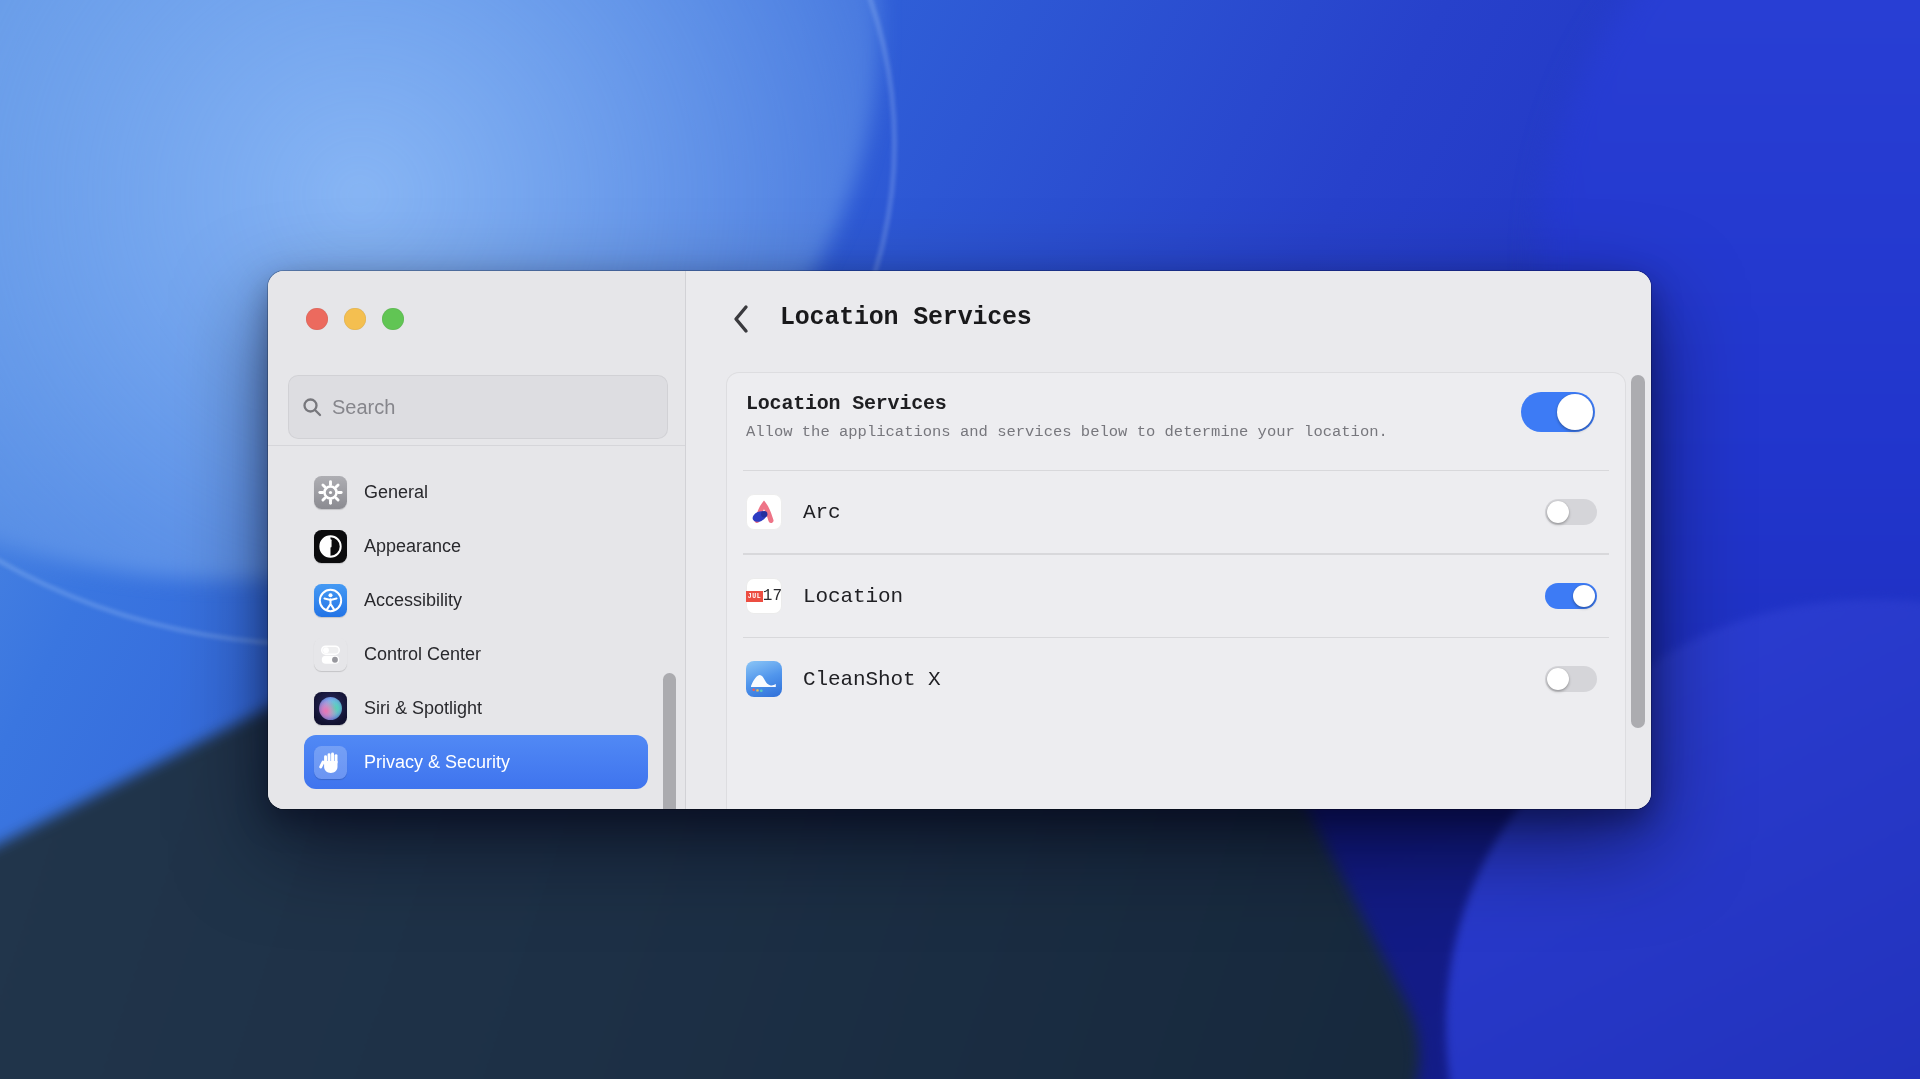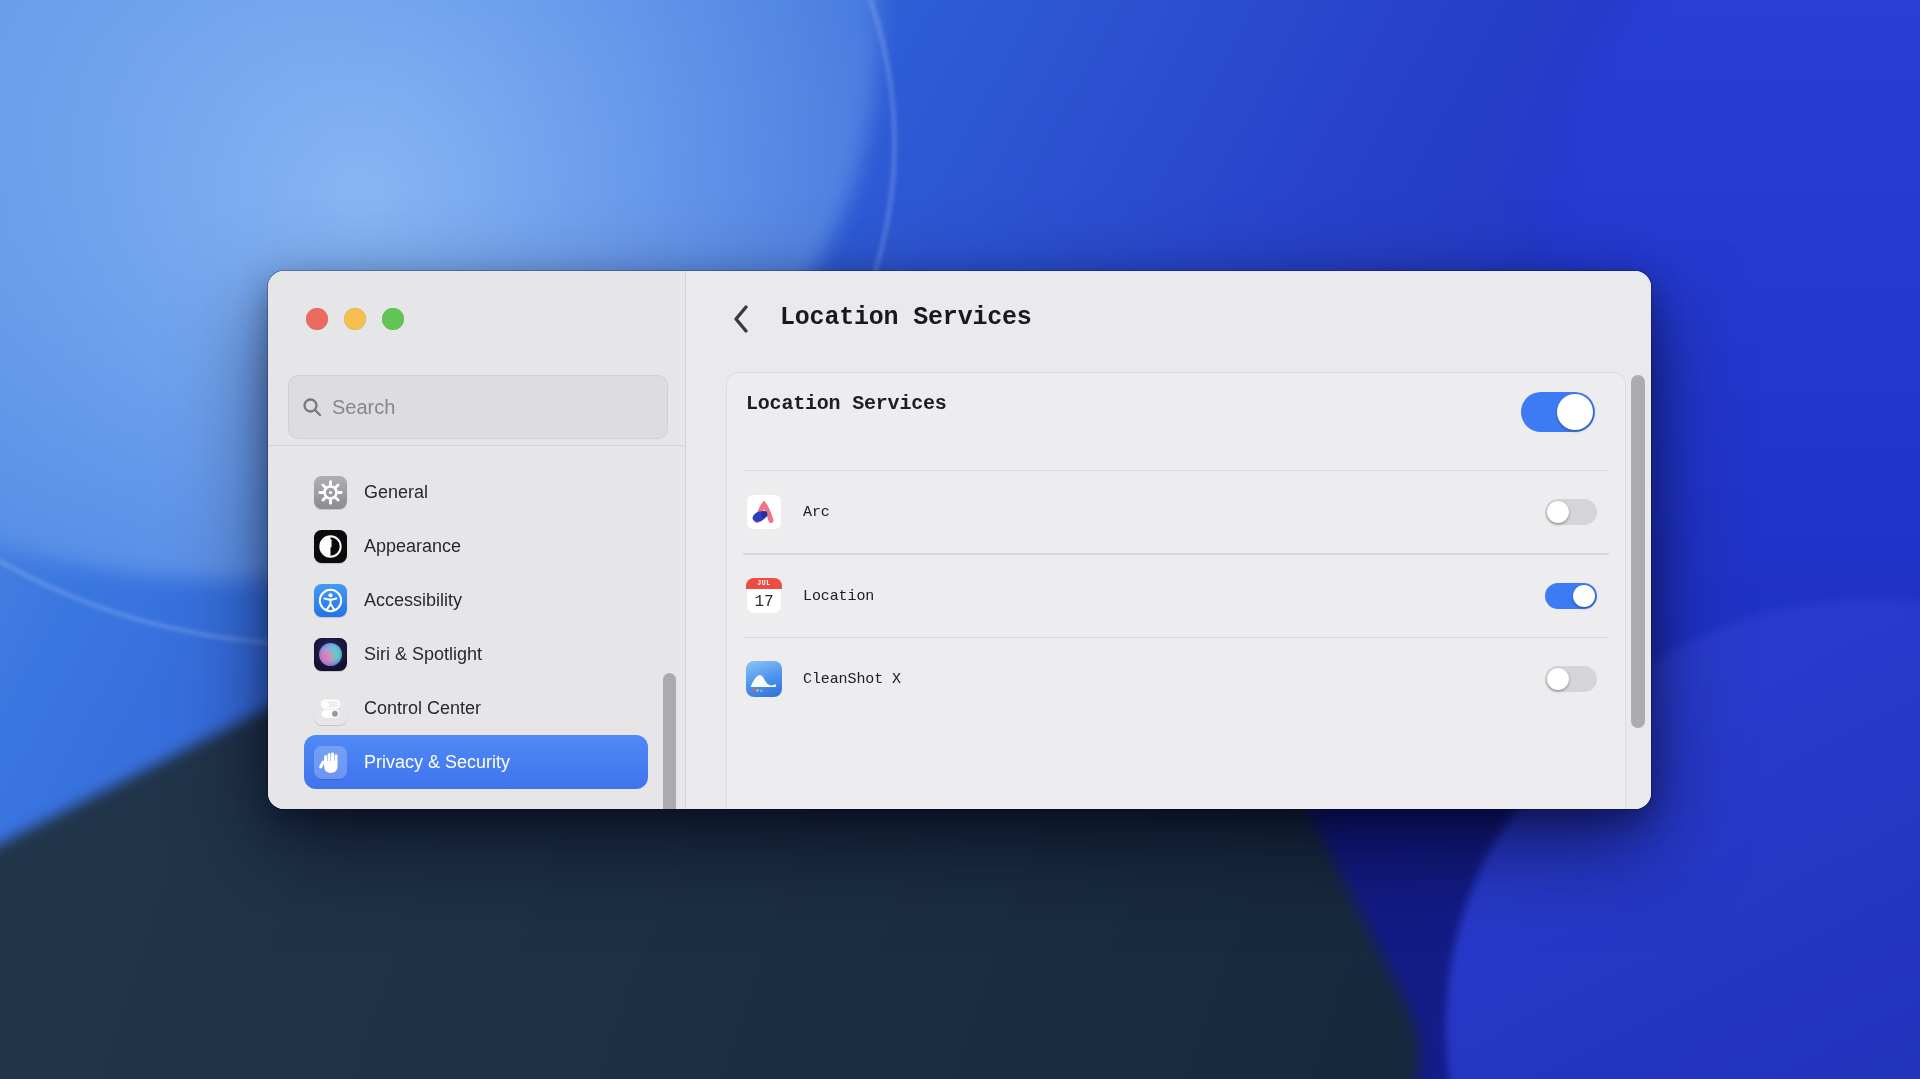--- a/index.html
+++ b/index.html
@@ -84,22 +84,22 @@
     letter-spacing:-0.2px;color:#19191b;}
 
   .card{position:absolute;left:41px;top:102px;width:898px;height:436px;background:#ededf0;
     border-radius:12px 12px 0 0;box-shadow:0 0 0 1px rgba(0,0,0,0.055);overflow:hidden;}
   .master-row{position:relative;height:97px;}
   .m-title{position:absolute;left:19px;top:19px;font-size:20px;font-weight:600;color:#1e1e21;letter-spacing:-0.2px;}
   .m-desc{position:absolute;left:19px;top:50px;font-size:15.5px;color:#77777d;}
   .divider{height:1px;margin:0 16px;background:rgba(0,0,0,0.085);}
   .app-row{position:relative;height:82px;display:flex;align-items:center;}
   .app-tile{position:relative;margin-left:19px;width:36px;height:36px;border-radius:8px;flex:0 0 auto;
-    overflow:hidden;display:flex;flex-direction:column;align-items:center;}
-  .app-name{margin-left:21px;font-size:15px;color:#202024;letter-spacing:-0.1px;}
+    overflow:hidden;display:flex;align-items:center;}
+  .app-name{margin-left:21px;font-size:21px;color:#202024;letter-spacing:-0.1px;}
 
   .tile-arc{background:#ffffff;box-shadow:inset 0 0 0 1px rgba(0,0,0,0.07);}
   .tile-brave{background:#ffffff;box-shadow:inset 0 0 0 1px rgba(0,0,0,0.07);}
   .tile-cal{background:#ffffff;box-shadow:inset 0 0 0 1px rgba(0,0,0,0.08);}
   .cal-top{width:100%;height:11px;background:#ec4d41;display:flex;align-items:center;justify-content:center;}
   .cal-month{font-size:6.5px;font-weight:700;color:#fff;letter-spacing:0.6px;}
   .cal-day{flex:1;width:100%;display:flex;align-items:center;justify-content:center;
     font-size:16px;color:#2c2c30;}
   .tile-cleanshot{background:linear-gradient(160deg,#8cc6f6 0%,#5095ec 50%,#2f6fd8 100%);}
 
@@ -192,36 +192,36 @@
               <circle cx="17" cy="17" r="11" fill="none" stroke="#fff" stroke-width="2"></circle>
               <circle cx="17" cy="11.6" r="2.1" fill="#fff"></circle>
               <path d="M10.8 15 L17 16.4 L23.2 15" fill="none" stroke="#fff" stroke-width="2.1" stroke-linecap="round"></path>
               <path d="M17 15.8 L17 20.6 M17 20.6 L13.2 26.4 M17 20.6 L20.8 26.4" fill="none" stroke="#fff" stroke-width="2.1" stroke-linecap="round"></path>
             </svg>
           </span>
           <span class="sb-label">Accessibility</span>
         </div>
 
         <div class="sb-item">
-          <span class="tile tile-siri">
-            <span class="siri-orb"></span>
-          </span>
-          <span class="sb-label">Siri &amp; Spotlight</span>
-        </div>
-
-        <div class="sb-item">
           <span class="tile tile-controlcenter">
             <svg width="33" height="33" viewBox="0 0 34 34">
               <rect x="8" y="8.5" width="18" height="8.2" rx="4.1" fill="rgba(255,255,255,0.35)" stroke="#fff" stroke-width="1.6"></rect>
               <circle cx="12.4" cy="12.6" r="3" fill="#fff"></circle>
               <rect x="8" y="18.3" width="18" height="8.2" rx="4.1" fill="#fff"></rect>
               <circle cx="21.6" cy="22.4" r="3" fill="#97979d"></circle>
             </svg>
           </span>
           <span class="sb-label">Control Center</span>
+        </div>
+
+        <div class="sb-item">
+          <span class="tile tile-siri">
+            <span class="siri-orb"></span>
+          </span>
+          <span class="sb-label">Siri &amp; Spotlight</span>
         </div>
 
         <div class="sb-item on">
           <span class="tile tile-privacy">
             <svg width="33" height="33" viewBox="0 0 34 34">
               <g fill="#fff">
                 <rect x="10.4" y="9.6" width="3" height="10" rx="1.5"></rect>
                 <rect x="14" y="7.4" width="3" height="11" rx="1.5"></rect>
                 <rect x="17.6" y="6.8" width="3" height="11.5" rx="1.5"></rect>
                 <rect x="21.2" y="8.4" width="3" height="10" rx="1.5"></rect>
@@ -248,20 +248,21 @@
             <path d="M15 4 L5 16 L15 28" fill="none" stroke="#3a3a3e" stroke-width="3.4" stroke-linecap="round" stroke-linejoin="round"></path>
           </svg>
         </button>
         <h1 class="page-title">Location Services</h1>
       </div>
 
       <section class="card">
 
         <div class="master-row">
           <div class="m-title">Location Services</div>
+          <div class="m-desc">Allow the applications and services below to determine your location.</div>
           <div class="toggle big on">
             <div class="knob"></div>
           </div>
         </div>
 
         <div class="divider"></div>
 
         <div class="app-row">
           <span class="app-tile tile-arc">
             <svg width="36" height="36" viewBox="0 0 36 36">

